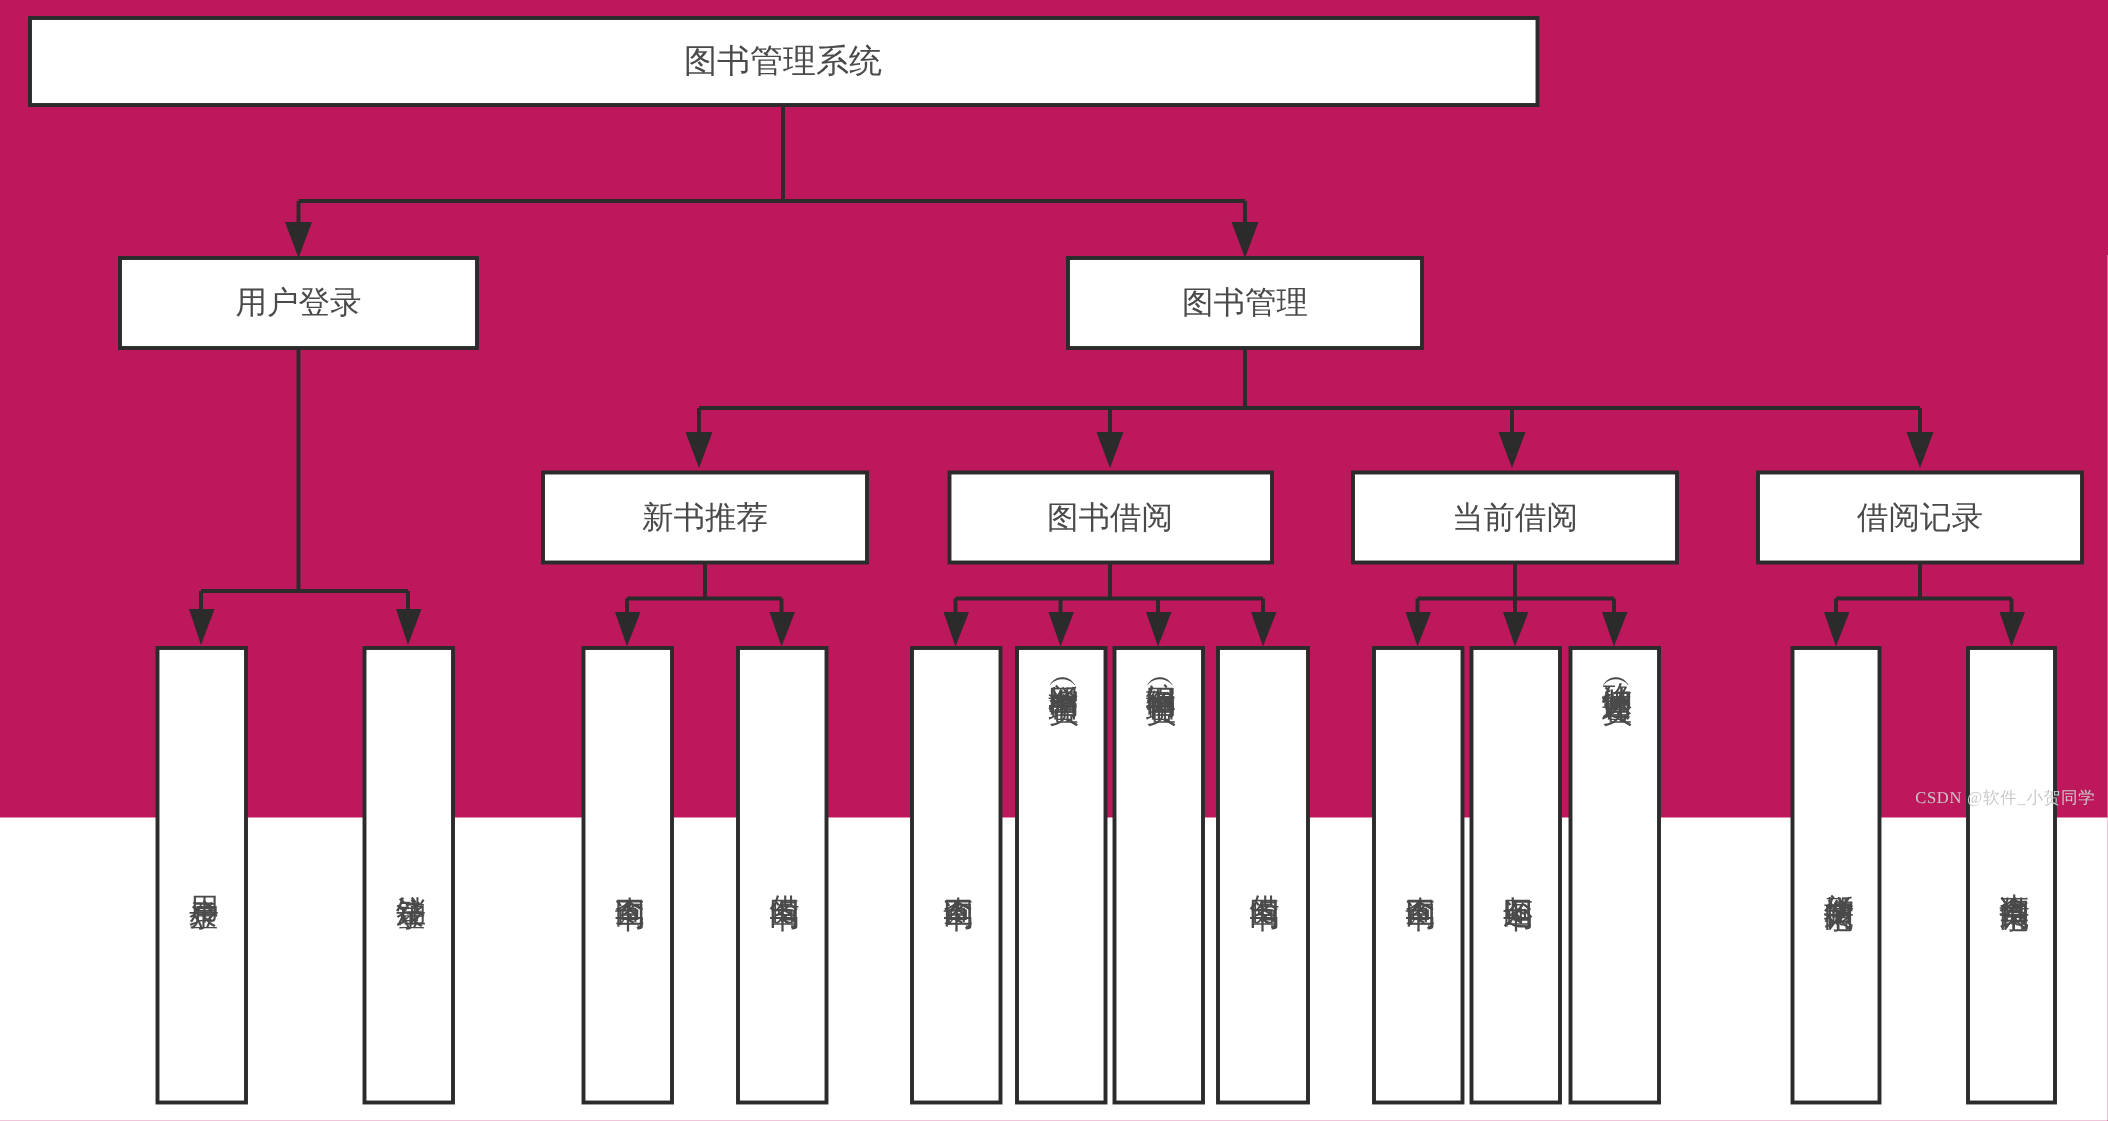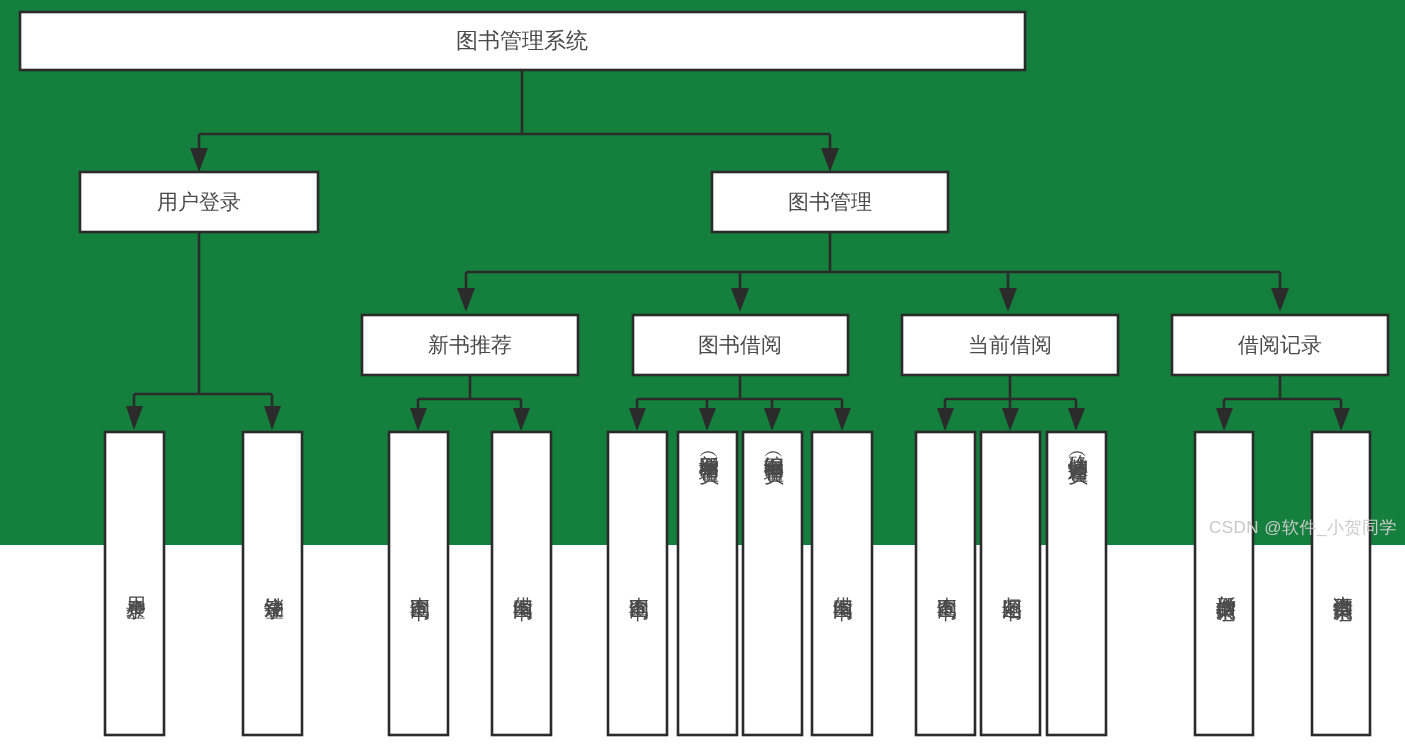--- a/index.html
+++ b/index.html
@@ -10,21 +10,21 @@
   body {
     width: 1405px;
     height: 747px;
     font-family: "DejaVu Sans", "Liberation Sans", sans-serif;
     overflow: hidden;
   }
   #diagram-root {
     position: relative;
     width: 1405px;
     height: 545px;
-    background: #15803d;
+    background: #be185d;
   }
   svg.flowchart {
     display: block;
     width: 1405px;
     height: 747px;
   }
   .node-box {
     fill: #ffffff;
     stroke: #2b2b2b;
     stroke-width: 2.6;
@@ -52,22 +52,22 @@
     stroke-linecap: butt;
   }
   .edge-arrow {
     fill: #2b2b2b;
     stroke: none;
   }
   .watermark {
     position: absolute;
     right: 8px;
     bottom: 6px;
-    font-family: Liberation Sans, sans-serif;
-    font-size: 17px;
+    font-family: Liberation Serif, serif;
+    font-size: 11px;
     color: #c9c9c9;
     letter-spacing: 0.5px;
     white-space: nowrap;
     pointer-events: none;
     user-select: none;
   }
 </style>
 </head>
 <body>
 

